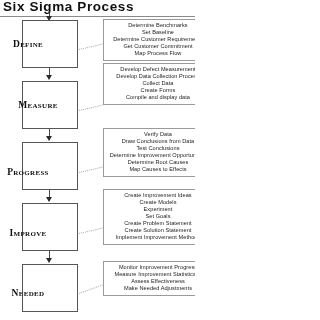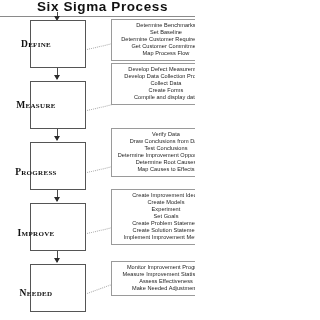--- a/index.html
+++ b/index.html
@@ -20,35 +20,34 @@
   #title {
     position: absolute;
     left: 3px;
     top: -1px;
     font-family: "Liberation Sans", sans-serif;
     font-size: 13.5px;
     font-weight: bold;
     letter-spacing: 0.6px;
     color: #111111;
     white-space: nowrap;
-    margin-left: 34px;
   }
   #title-rule {
     position: absolute;
     left: 0px;
     top: 16px;
     width: 195px;
     height: 0;
     border-top: 1px solid #8a8a8a;
   }
 
   
   #diagram {
     position: absolute;
-    left: 8px;
+    left: 0;
     top: 17px;
     width: 195px;
     height: 303px;
   }
 
   .stage-row {
     position: absolute;
     left: 0;
     width: 195px;
   }
@@ -146,21 +145,21 @@
       <span class="note-line">Get Customer Commitment</span>
       <span class="note-line">Map Process Flow</span>
     </div>
   </div>
 
   <div class="arrow-line" style="top:51px;height:11px;"></div>
   <div class="arrow-head" style="top:58px;"></div>
 
   <div class="stage-row">
     <div class="stage-box" style="top:64px;height:48px;"></div>
-    <div class="stage-label" style="top:83px;">Measure</div>
+    <div class="stage-label" style="top:83px;margin-left:10px;">Measure</div>
 
     <div class="leader" style="left:79px;top:93px;width:25px;transform:rotate(-13deg);"></div>
 
     <div class="note-box" style="top:46px;height:42px;">
       <span class="note-line">Develop Defect Measurement</span>
       <span class="note-line">Develop Data Collection Process</span>
       <span class="note-line">Collect Data</span>
       <span class="note-line">Create Forms</span>
       <span class="note-line">Compile and display data</span>
     </div>

